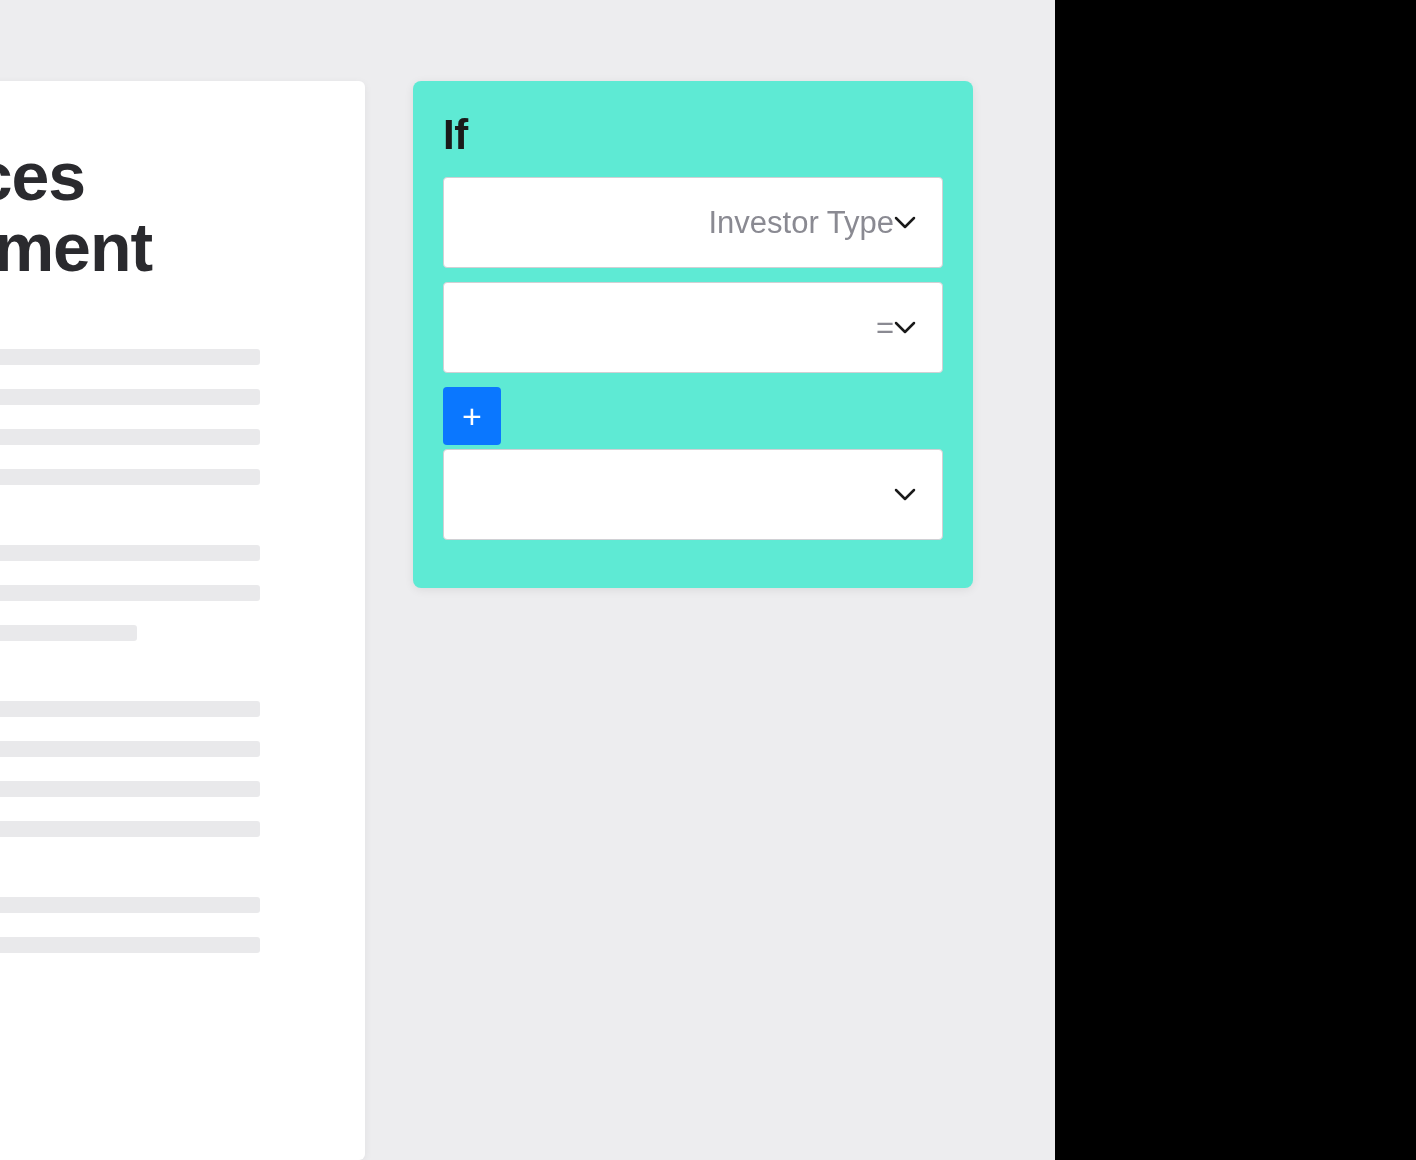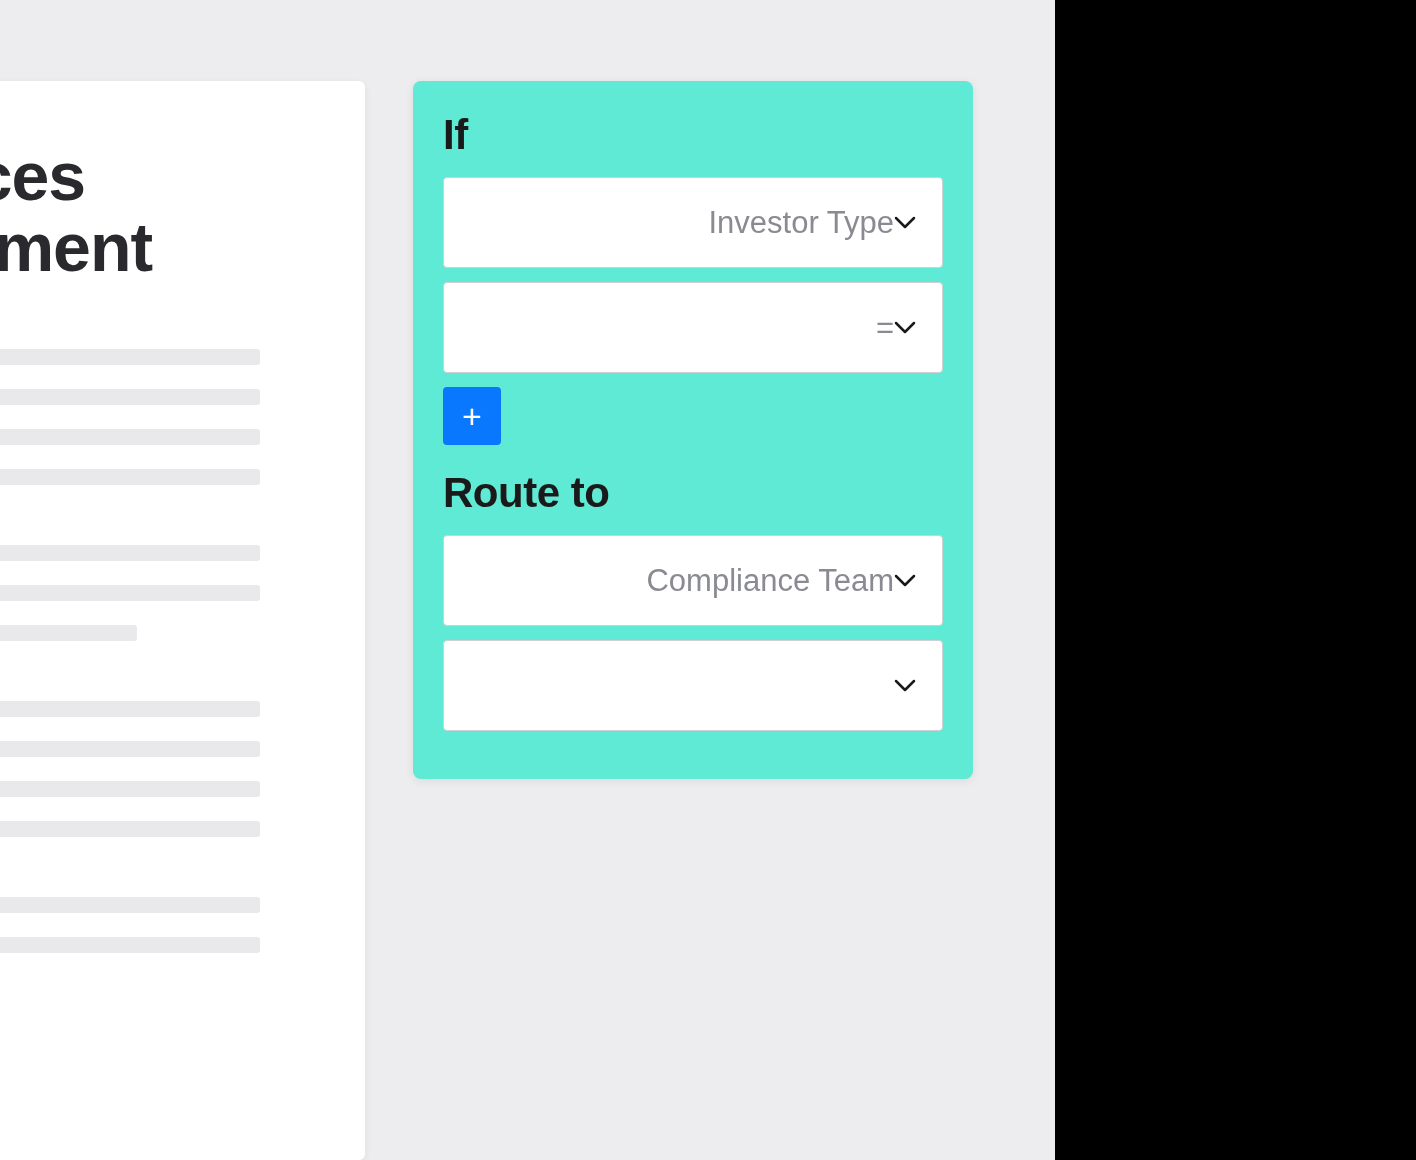--- a/index.html
+++ b/index.html
@@ -178,27 +178,20 @@
     <svg class="chevron-down" width="22" height="14" viewBox="0 0 22 14" fill="none">
       <path d="M2 2L11 11L20 2" stroke="#1a1a1a" stroke-width="2.5" stroke-linecap="round" stroke-linejoin="round"></path>
     </svg>
   </div>
 
 
   <button class="add-button">
     <span>+</span>
   </button>
 
-  <div class="section-heading route">Route to</div>
 
-  <div class="dropdown">
-    <span class="dropdown-label">Compliance Team</span>
-    <svg class="chevron-down" width="22" height="14" viewBox="0 0 22 14" fill="none">
-      <path d="M2 2L11 11L20 2" stroke="#1a1a1a" stroke-width="2.5" stroke-linecap="round" stroke-linejoin="round"></path>
-    </svg>
-  </div>
 
   <div class="dropdown">
     <svg class="chevron-down" width="22" height="14" viewBox="0 0 22 14" fill="none">
       <path d="M2 2L11 11L20 2" stroke="#1a1a1a" stroke-width="2.5" stroke-linecap="round" stroke-linejoin="round"></path>
     </svg>
   </div>
 </div>
 
 </body></html>

